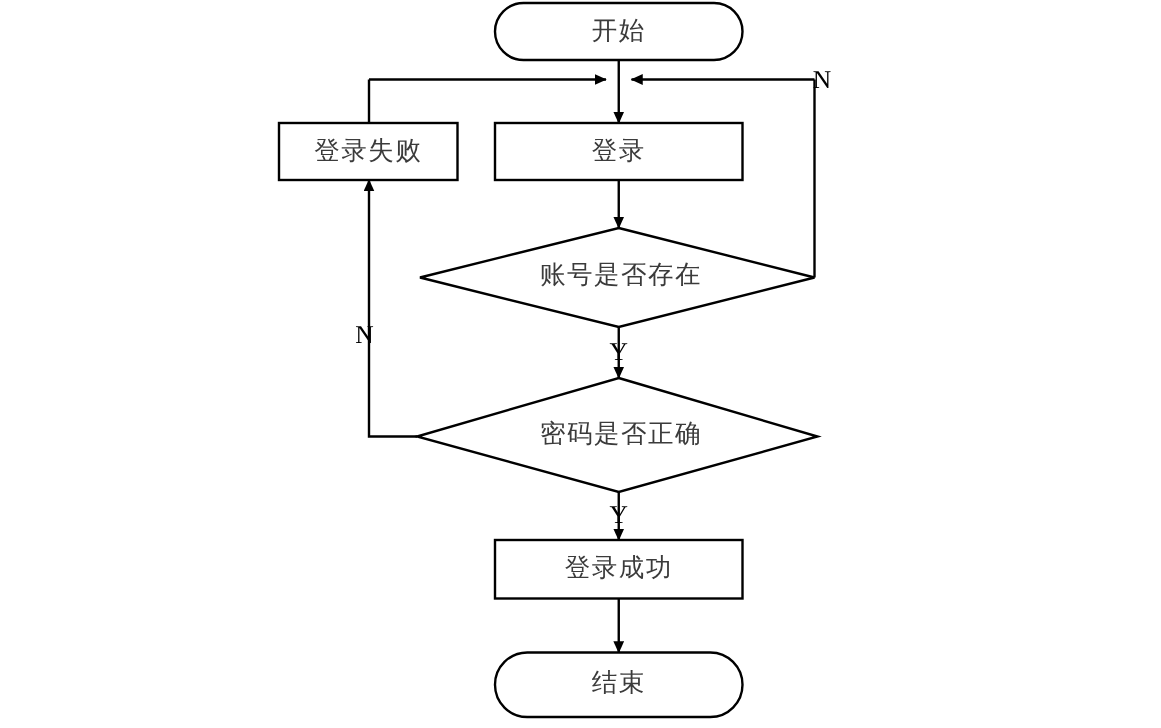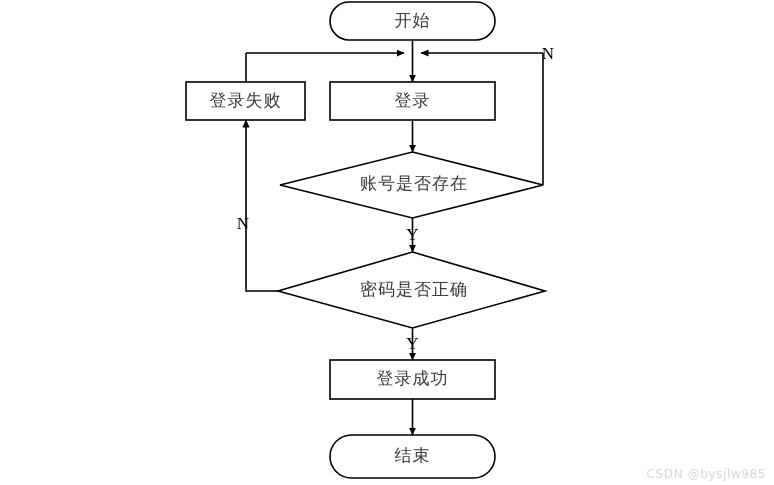--- a/index.html
+++ b/index.html
@@ -144,15 +144,14 @@
 
     <text class="branch-label" x="548" y="55">N</text>
 
     <text class="branch-label" x="412.5" y="236">Y</text>
 
     <text class="branch-label" x="243" y="225">N</text>
 
     <text class="branch-label" x="412.5" y="345">Y</text>
   </svg>
 
-  <div id="watermark">CSDN @bysjlw985</div>
 
 </div>
 
 </body></html>

